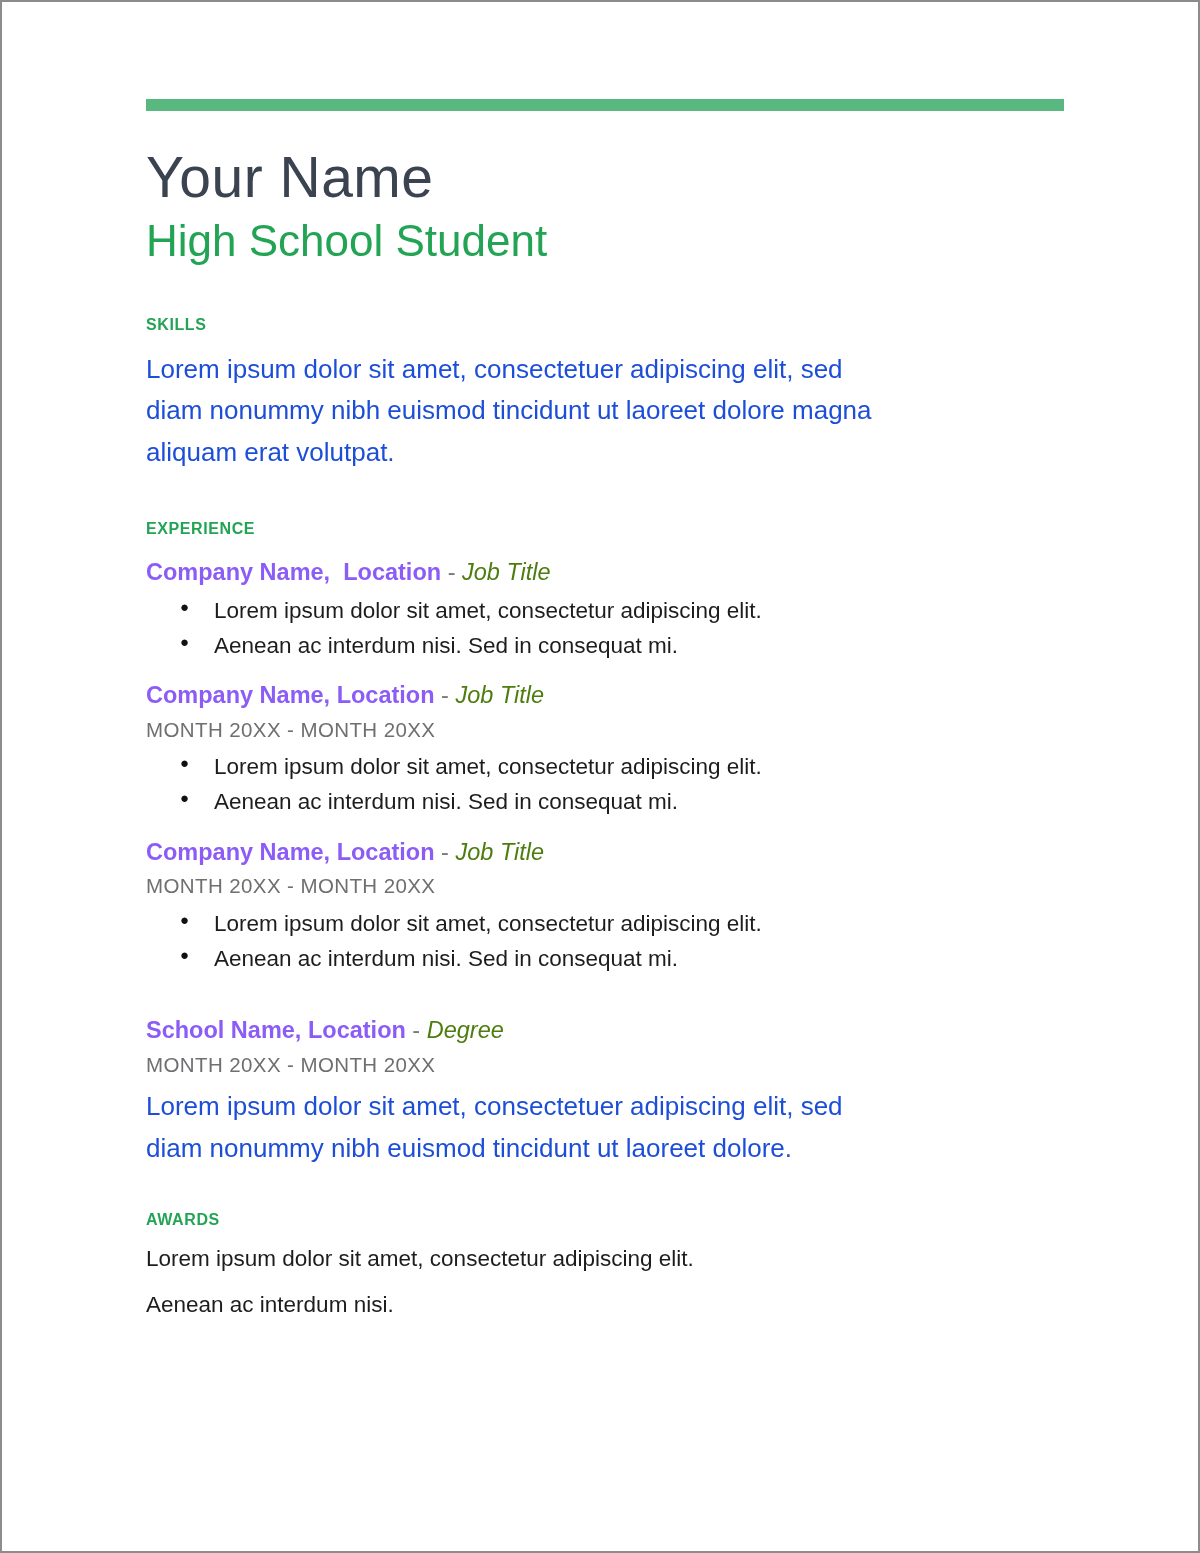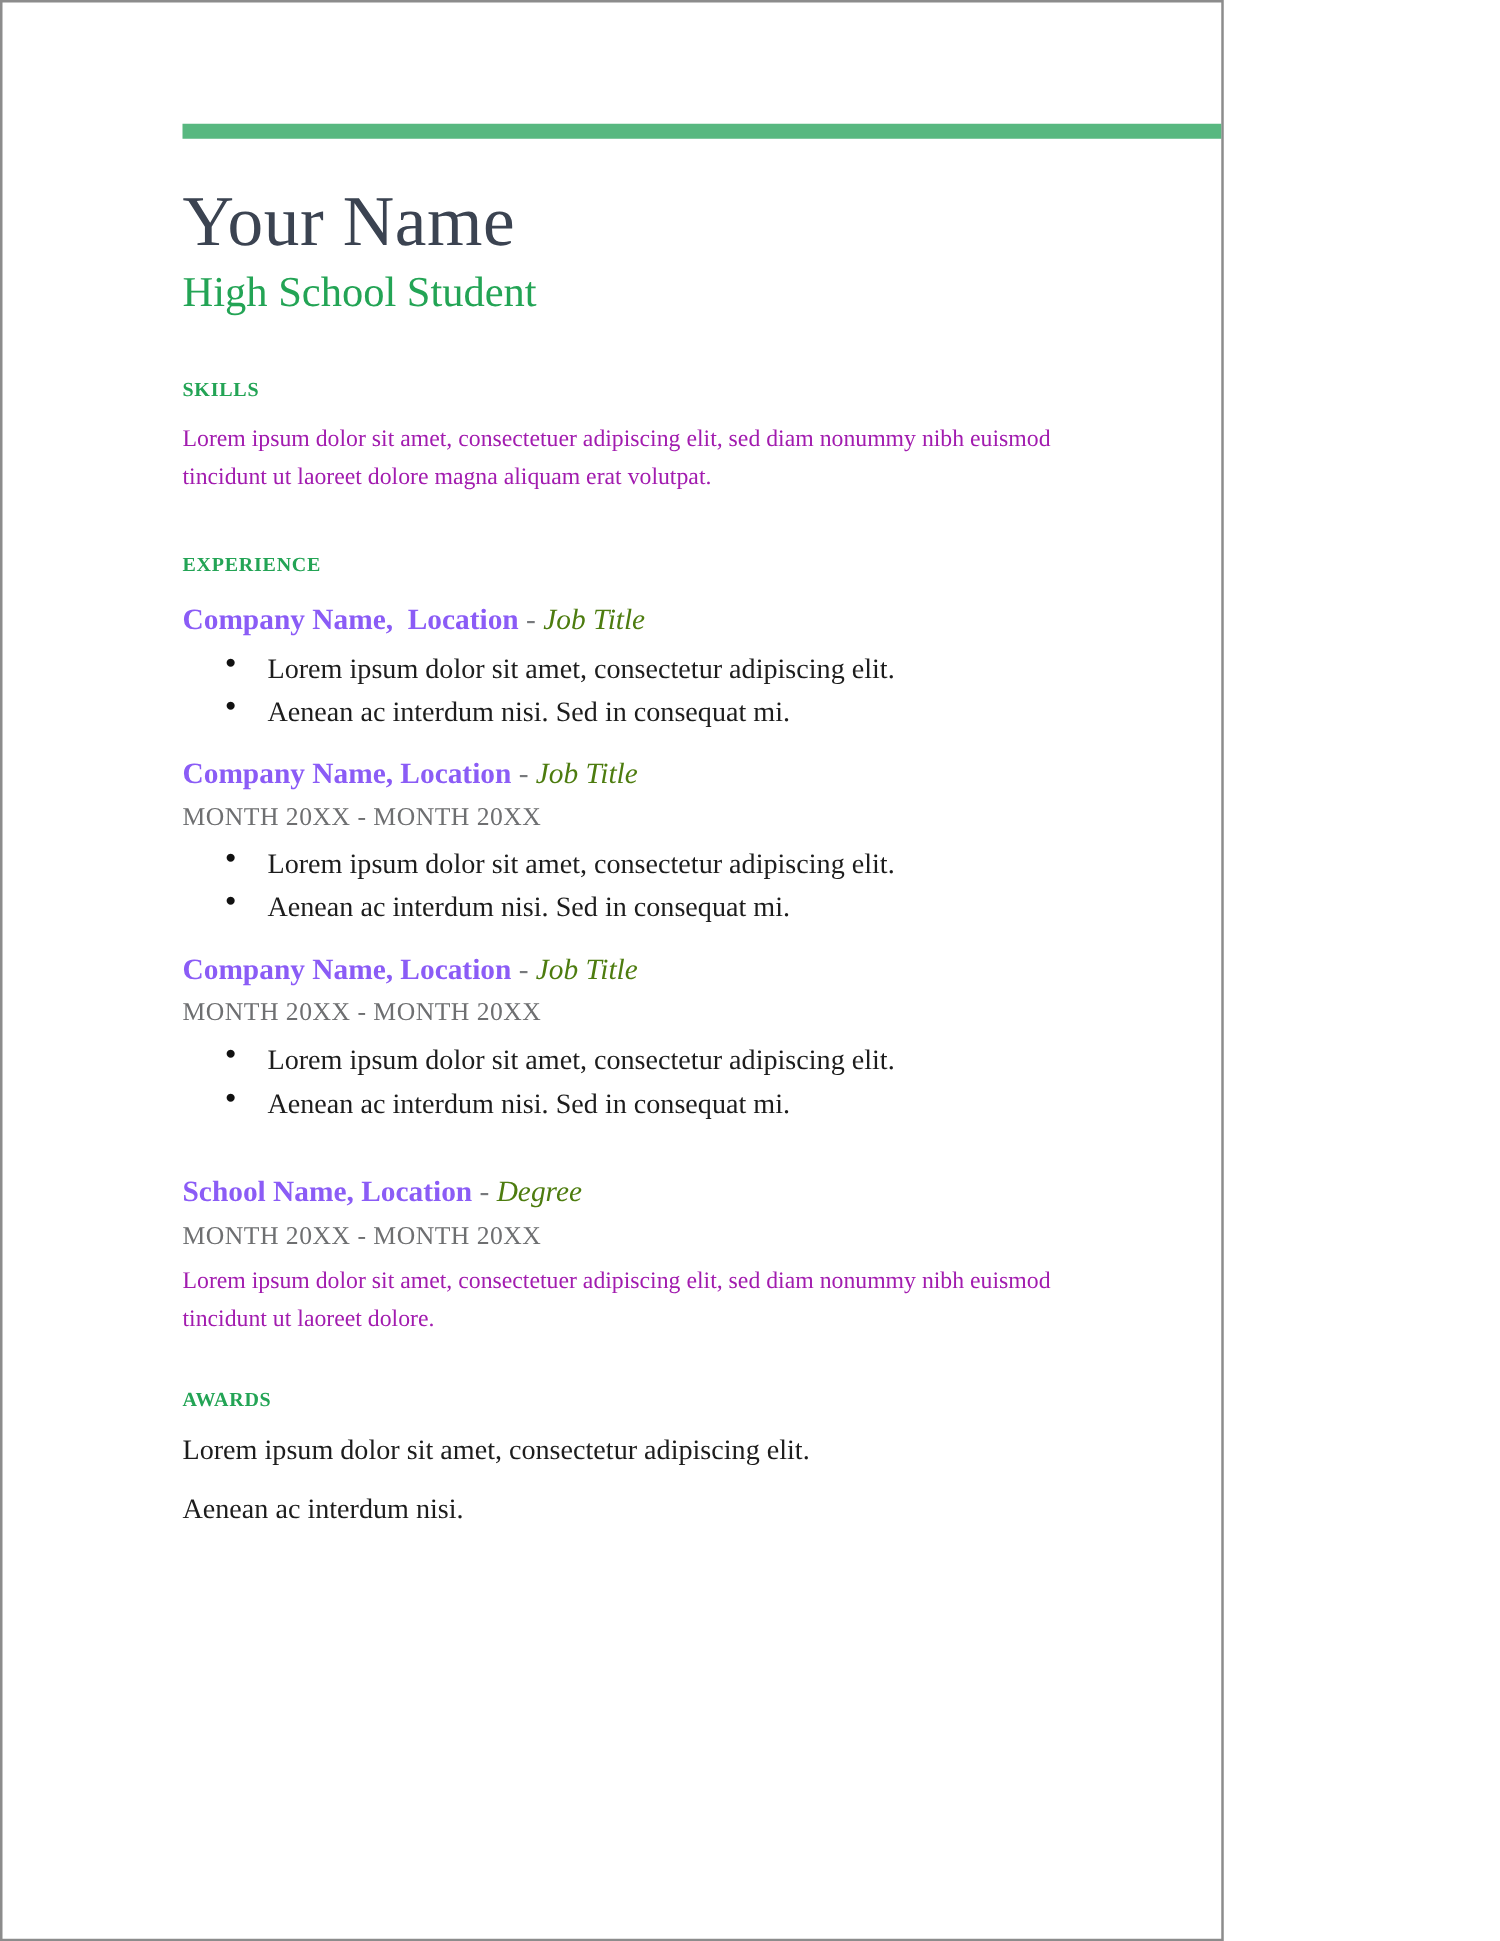--- a/index.html
+++ b/index.html
@@ -1,42 +1,42 @@
 <!DOCTYPE html>
 <html><head>
 <meta charset="utf-8">
 <style>
   html,body{margin:0;padding:0;background:#fff;}
   .page{
-    width:979px;height:1553px;box-sizing:border-box;
+    width:1200px;height:1553px;box-sizing:border-box;
     background:#ffffff;border:2px solid #8c8c8c;overflow:hidden;
-    font-family:Liberation Serif, serif;
+    font-family:Liberation Sans, sans-serif;
     color:#1f1f1f;position:relative;
   }
   .content{padding:0 120px 0 144px;}
   .accent-bar{margin-top:97px;height:12px;width:918px;background:#58b880;}
   .name{
     margin:34px 0 0 0;font-size:57px;line-height:1.15;font-weight:400;
     color:#3b4351;letter-spacing:0.5px;
   }
   .header-title{
-    margin:4px 0 0 0;font-size:34px;line-height:1.2;font-weight:400;
+    margin:4px 0 0 0;font-size:44px;line-height:1.2;font-weight:400;
     color:#23a455;
   }
   .contact{margin-top:4px;font-size:22px;line-height:1.22;color:#6e6f71;}
   .contact div{margin:0;}
   .section{margin-top:46px;}
   .section-skills{margin-top:48px;}
   .section-education,.section-awards{margin-top:40px;}
   .section-heading{
     margin:0;font-size:16px;line-height:1.2;font-weight:700;
     color:#23a455;letter-spacing:0.6px;
   }
   .body-text{
-    margin:14px 0 0 0;font-size:19px;line-height:1.6;color:#a21caf;
+    margin:14px 0 0 0;font-size:26px;line-height:1.6;color:#1d4ed8;
     max-width:745px;
   }
   .entry{margin-top:18px;margin-bottom:16px;}
   .entry-title{font-size:23.5px;line-height:1.3;margin:0;}
   .entry-company{font-weight:700;color:#8b5cf6;}
   .entry-sep{color:#77797c;font-weight:400;}
   .entry-job{color:#4d7c0f;font-style:italic;font-weight:400;}
   .entry-dates{
     margin-top:6px;font-size:20.5px;line-height:1.3;color:#6e6f71;
     letter-spacing:0.4px;

